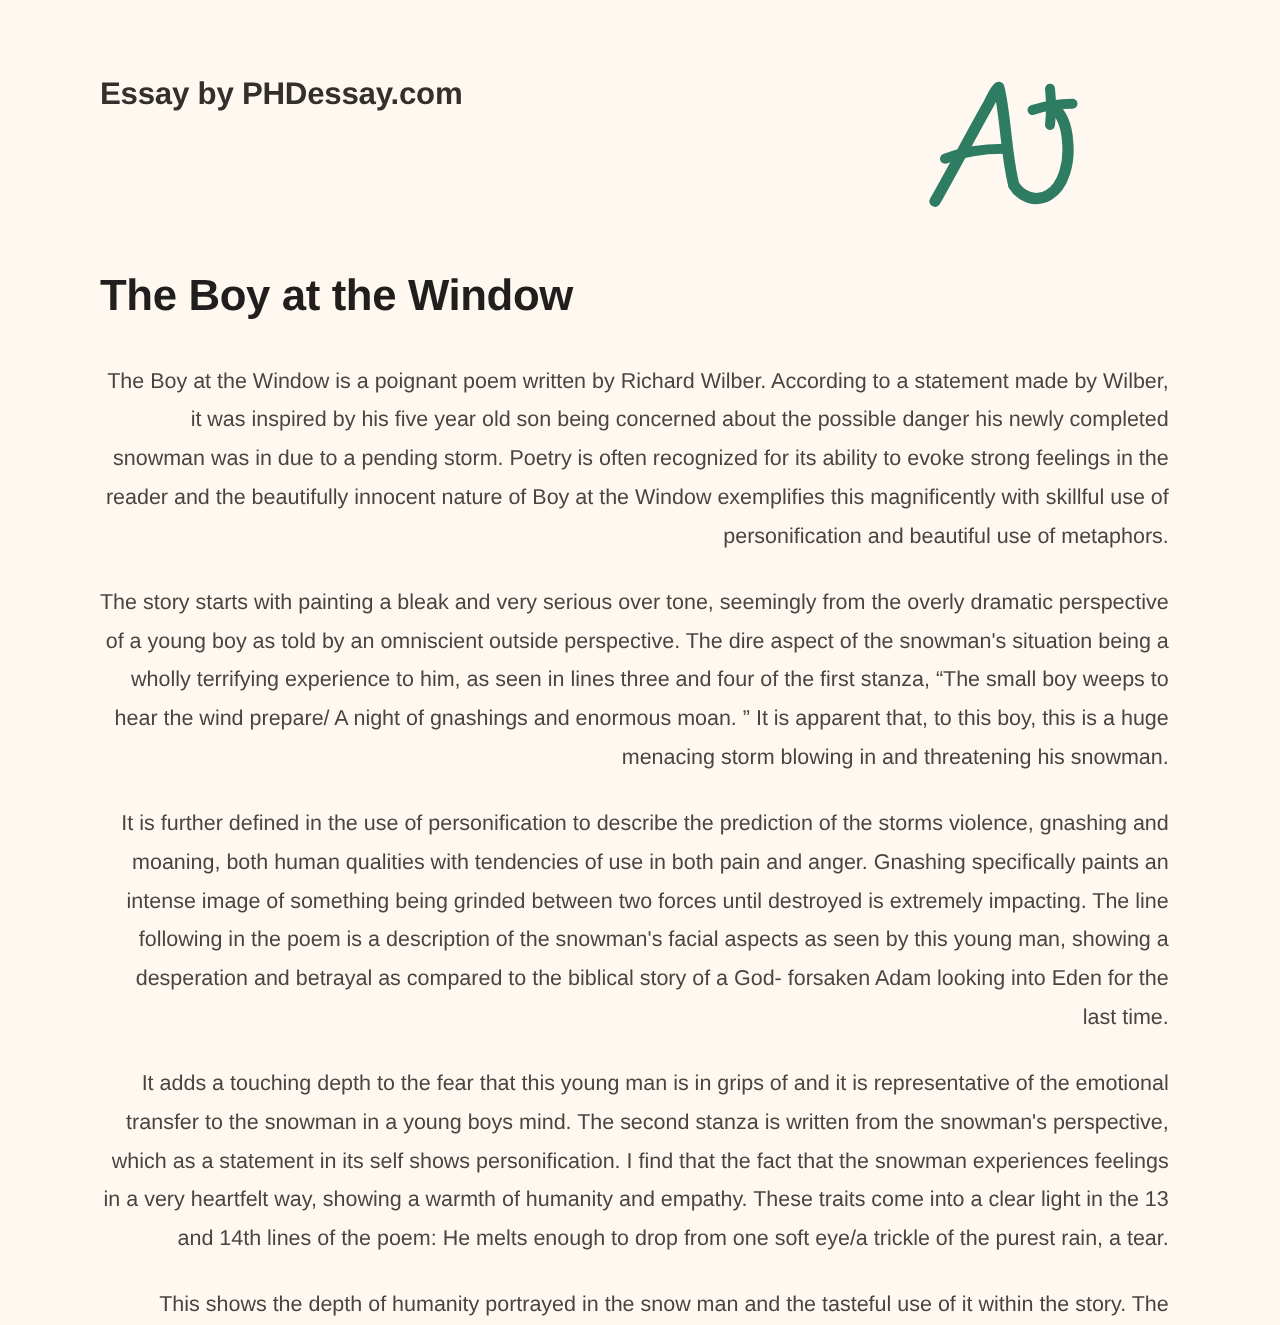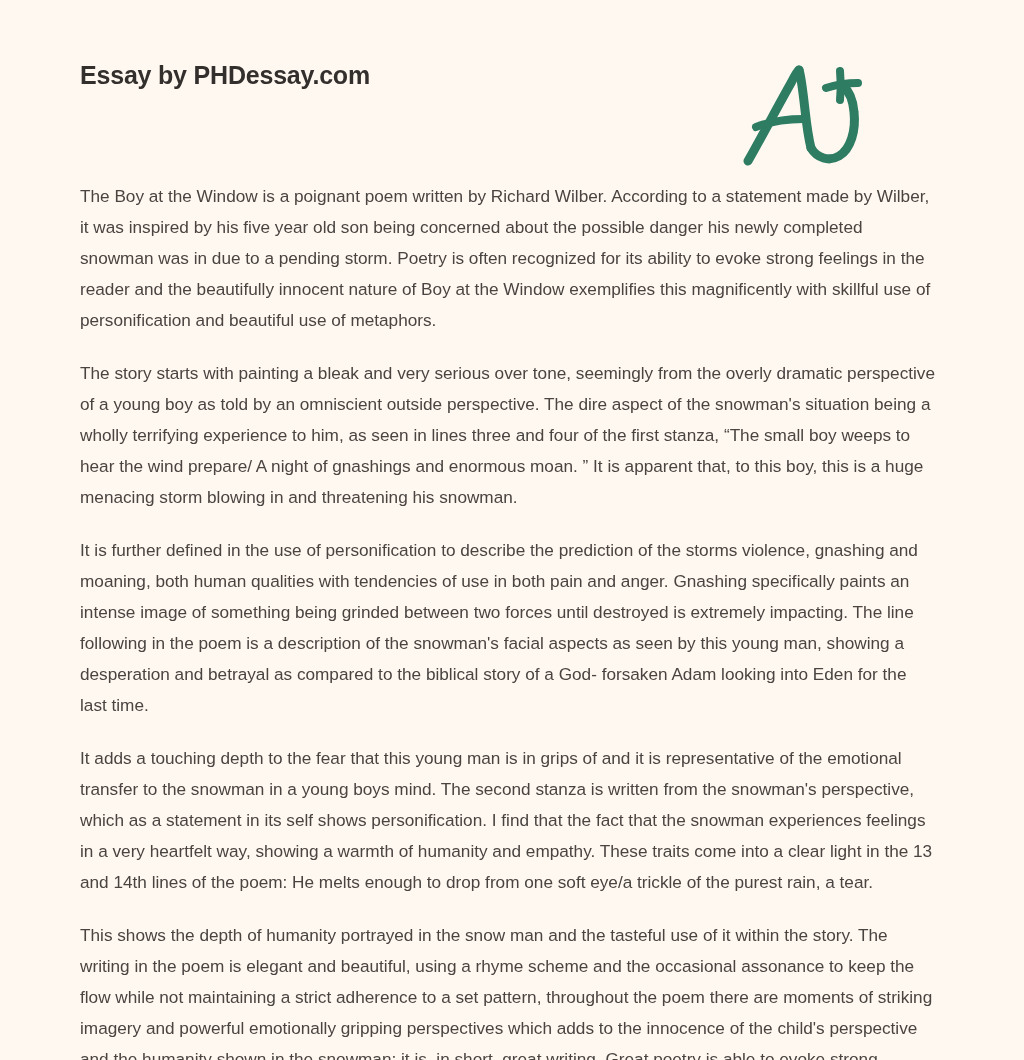--- a/index.html
+++ b/index.html
@@ -82,21 +82,21 @@
   
   .article {
     padding-top: 31px;
     max-width: 855px;
   }
   .article p {
     margin: 0 0 22px 0;
     font-size: 17.2px;
     line-height: 31px;
     color: #4a4441;
-    text-align: left;
+    text-align: right;
   }
   .article p:last-child {
     margin-bottom: 0;
   }
 </style>
 </head>
 <body>
 
 <div class="page">
 
@@ -111,20 +111,21 @@
           <path d="M60 12 C62 18, 64 34, 66 52 C68 70, 70 82, 72 90" stroke-width="9"></path>
           <path d="M17 69 C30 64, 48 61, 64 61" stroke-width="8"></path>
           <path d="M72 90 C78 100, 90 104, 100 98 C112 91, 117 72, 115 54 C114 42, 110 33, 104 28" stroke-width="9"></path>
           <path d="M87 30 C96 27, 109 25, 119 25" stroke-width="8"></path>
           <path d="M101 13 C102 22, 102 33, 101 42" stroke-width="8"></path>
         </g>
       </svg>
     </div>
   </div>
 
+  <h1 class="page-title">The Boy at the Window</h1>
 
   <div class="article">
     <p>The Boy at the Window is a poignant poem written by Richard Wilber. According to a statement made by Wilber, it was inspired by his five year old son being concerned about the possible danger his newly completed snowman was in due to a pending storm. Poetry is often recognized for its ability to evoke strong feelings in the reader and the beautifully innocent nature of Boy at the Window exemplifies this magnificently with skillful use of personification and beautiful use of metaphors.</p>
     <p>The story starts with painting a bleak and very serious over tone, seemingly from the overly dramatic perspective of a young boy as told by an omniscient outside perspective. The dire aspect of the snowman's situation being a wholly terrifying experience to him, as seen in lines three and four of the first stanza, “The small boy weeps to hear the wind prepare/ A night of gnashings and enormous moan. ” It is apparent that, to this boy, this is a huge menacing storm blowing in and threatening his snowman.</p>
     <p>It is further defined in the use of personification to describe the prediction of the storms violence, gnashing and moaning, both human qualities with tendencies of use in both pain and anger. Gnashing specifically paints an intense image of something being grinded between two forces until destroyed is extremely impacting. The line following in the poem is a description of the snowman's facial aspects as seen by this young man, showing a desperation and betrayal as compared to the biblical story of a God- forsaken Adam looking into Eden for the last time.</p>
     <p>It adds a touching depth to the fear that this young man is in grips of and it is representative of the emotional transfer to the snowman in a young boys mind. The second stanza is written from the snowman's perspective, which as a statement in its self shows personification. I find that the fact that the snowman experiences feelings in a very heartfelt way, showing a warmth of humanity and empathy. These traits come into a clear light in the 13 and 14th lines of the poem: He melts enough to drop from one soft eye/a trickle of the purest rain, a tear.</p>
     <p>This shows the depth of humanity portrayed in the snow man and the tasteful use of it within the story. The writing in the poem is elegant and beautiful, using a rhyme scheme and the occasional assonance to keep the flow while not maintaining a strict adherence to a set pattern, throughout the poem there are moments of striking imagery and powerful emotionally gripping perspectives which adds to the innocence of the child's perspective and the humanity shown in the snowman; it is, in short, great writing. Great poetry is able to evoke strong feelings in the reader, making them think beyond the words on a page and take the images painted with the writers craft into their imagination and heart. The book says, “it is more accurate to say that poetry is an evocative response to ordinary life experience (Clungston, 2010)”.</p>
   </div>
 
 </div>

